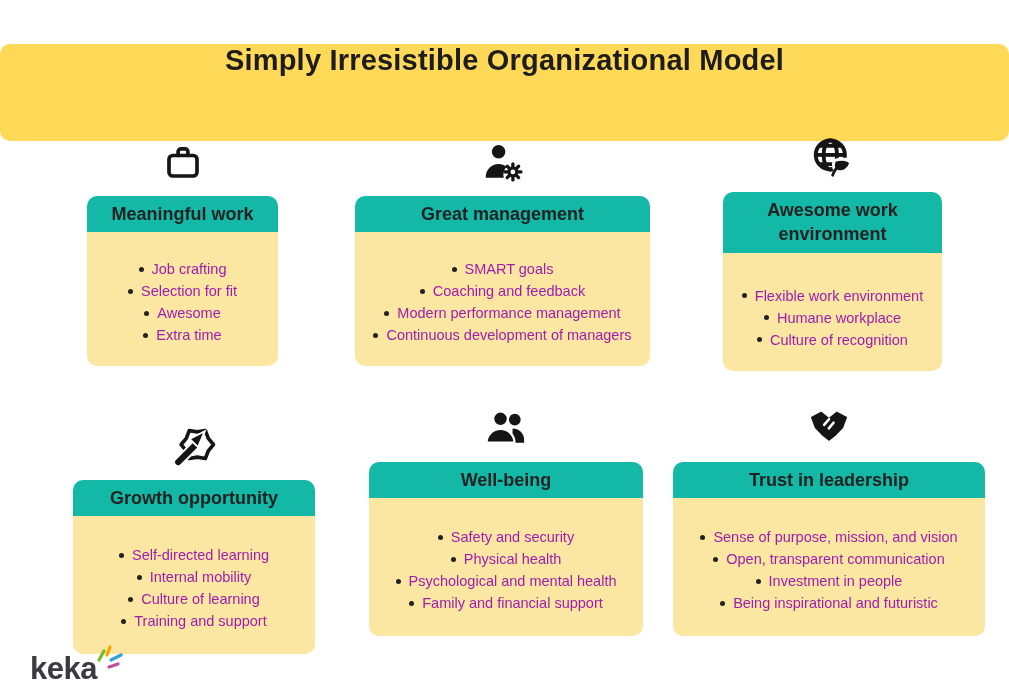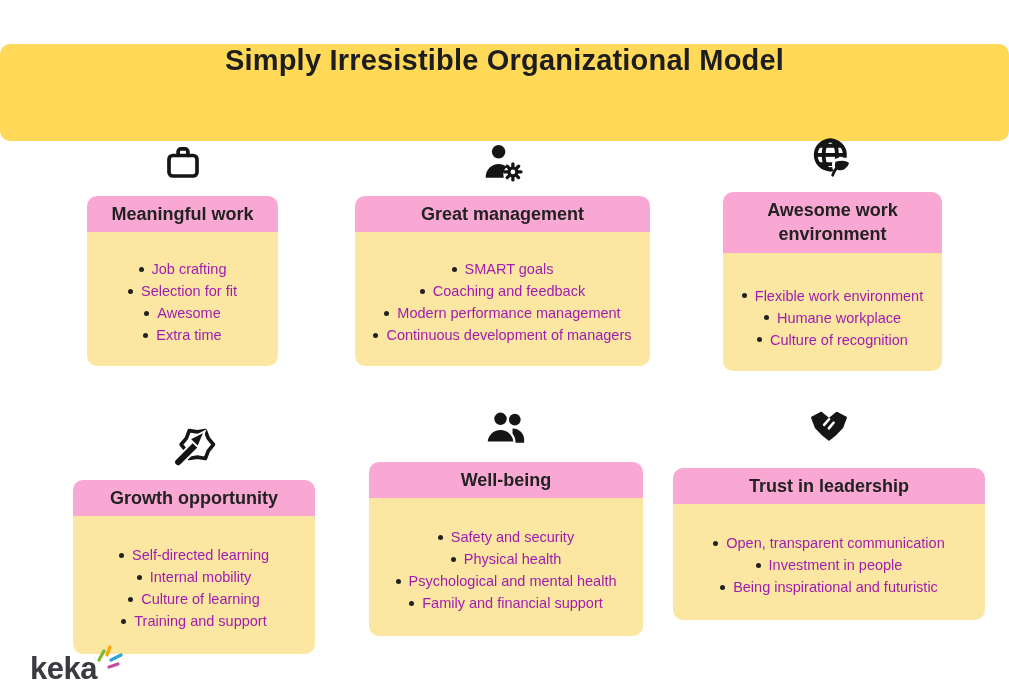--- a/index.html
+++ b/index.html
@@ -11,37 +11,37 @@
   .banner { position:absolute; left:0; top:0; width:1009px; height:97px;
             background:#FFD957; border-radius:10px;
             display:flex; justify-content:center;margin-top:44px; }
   .banner h1 { font-size:29px; font-weight:800; color:#1d1d1f; letter-spacing:.2px; }
 
   
   .cell { position:absolute; display:flex; flex-direction:column; align-items:center; }
   .icon-box { height:52px; display:flex; align-items:center; justify-content:center; margin-bottom:8px; }
   .card { width:100%; border-radius:10px; overflow:hidden;
           box-shadow:0 0 0 0 transparent; }
-  .card-header { background:#f9a8d4; padding:6px 8px; text-align:center;
+  .card-header { background:#14b8a6; padding:6px 8px; text-align:center;
                  font-size:18px; font-weight:700; color:#222; line-height:1.35; }
   .card-body { background:#FBE7A1; padding:26px 6px 20px; }
   .row2 .card-body { padding:28px 2px 22px; }
   ul.bullets { list-style:none; text-align:center; }
   ul.bullets li { font-size:14.5px; line-height:22px; color:#a21caf; }
   ul.bullets li::before { content:""; display:inline-block; width:5px; height:5px;
                           border-radius:50%; background:#222; vertical-align:middle;
                           margin-right:8px; margin-top:-2px; }
 
   
   .cell1 { left:87px;  top:136px; width:191px; }
   .cell2 { left:355px; top:136px; width:295px; }
   .cell3 { left:723px; top:132px; width:219px; }
   .cell4 { left:73px;  top:420px; width:242px; }
   .cell5 { left:369px; top:402px; width:274px; }
-  .cell6 { left:673px; top:402px; width:312px;gap:6px; }
+  .cell6 { left:673px; top:402px; width:312px; }
 
   
   .logo { position:absolute; left:30px; top:650px; display:flex; align-items:flex-start; }
   .logo-text { font-size:31px; font-weight:800; color:#3B3A43; letter-spacing:-.5px; line-height:38px; }
   .logo-sparks { margin-left:-2px; margin-top:-6px; }
 
   svg.ic { display:block; }
 </style>
 </head>
 <body>
@@ -180,20 +180,21 @@
         <g stroke="#FFFFFF" stroke-width="1.5" stroke-linecap="round" fill="none">
           <path d="M12 7 L9.2 10.2"></path>
           <path d="M14.6 9 L11.9 12.2"></path>
         </g>
       </svg>
     </div>
     <div class="card">
       <div class="card-header">Trust in leadership</div>
       <div class="card-body">
         <ul class="bullets">
+          <li>Sense of purpose, mission, and vision</li>
           <li>Open, transparent communication</li>
           <li>Investment in people</li>
           <li>Being inspirational and futuristic</li>
         </ul>
       </div>
     </div>
   </section>
 
   <div class="logo">
     <span class="logo-text">keka</span>

